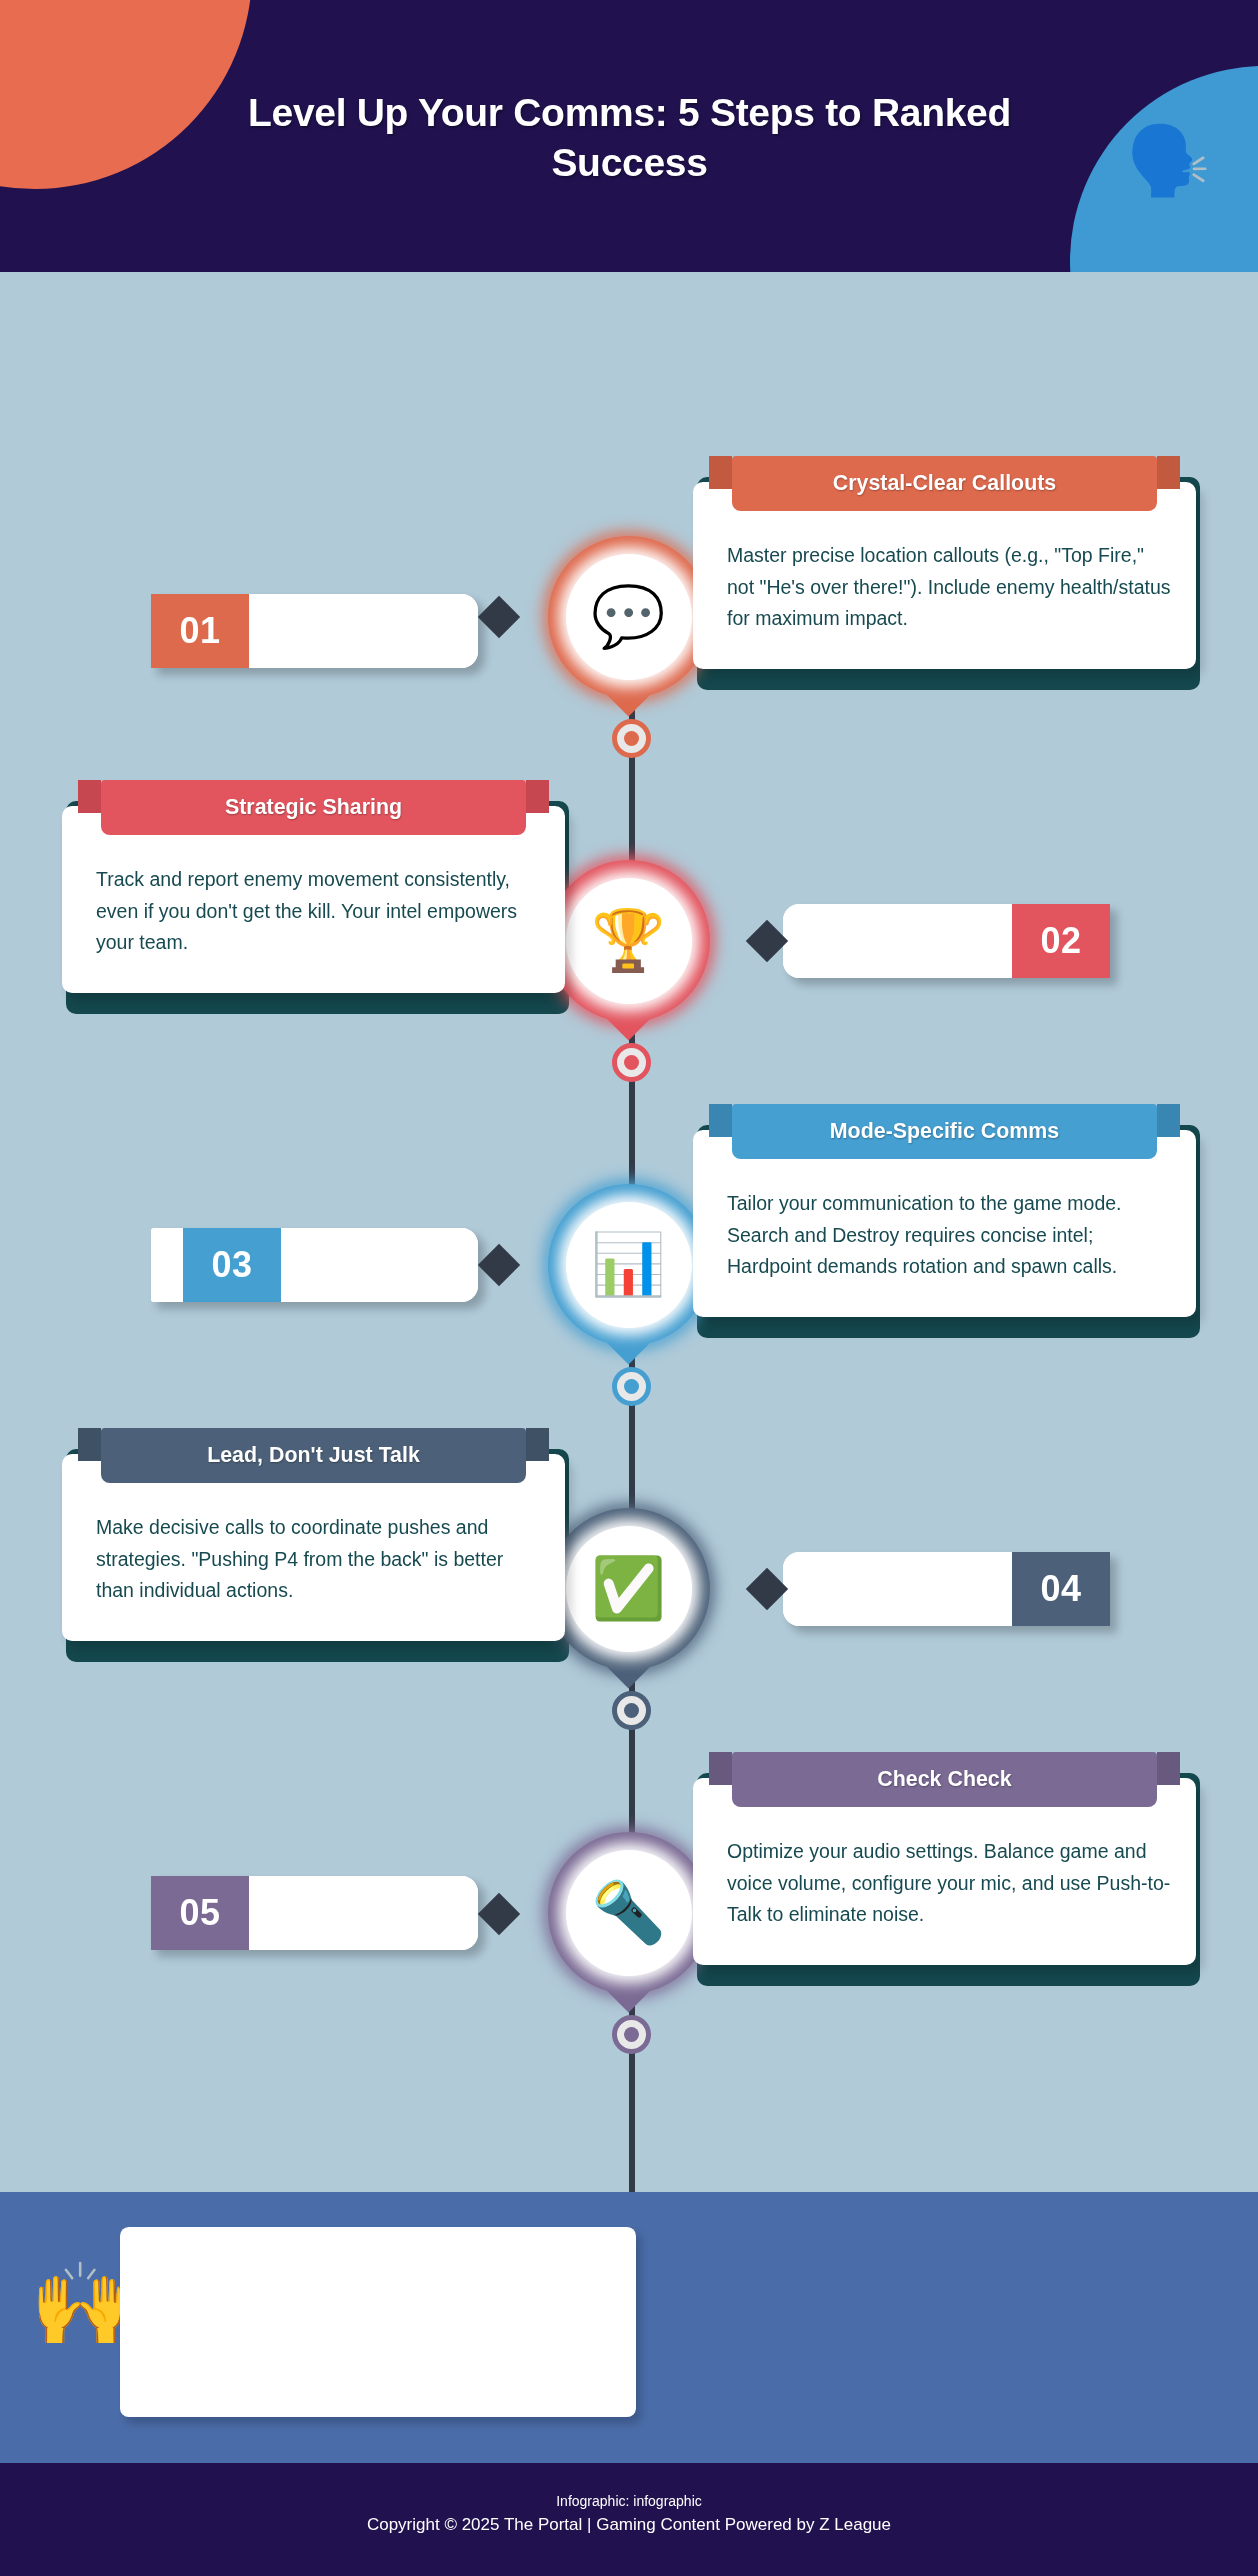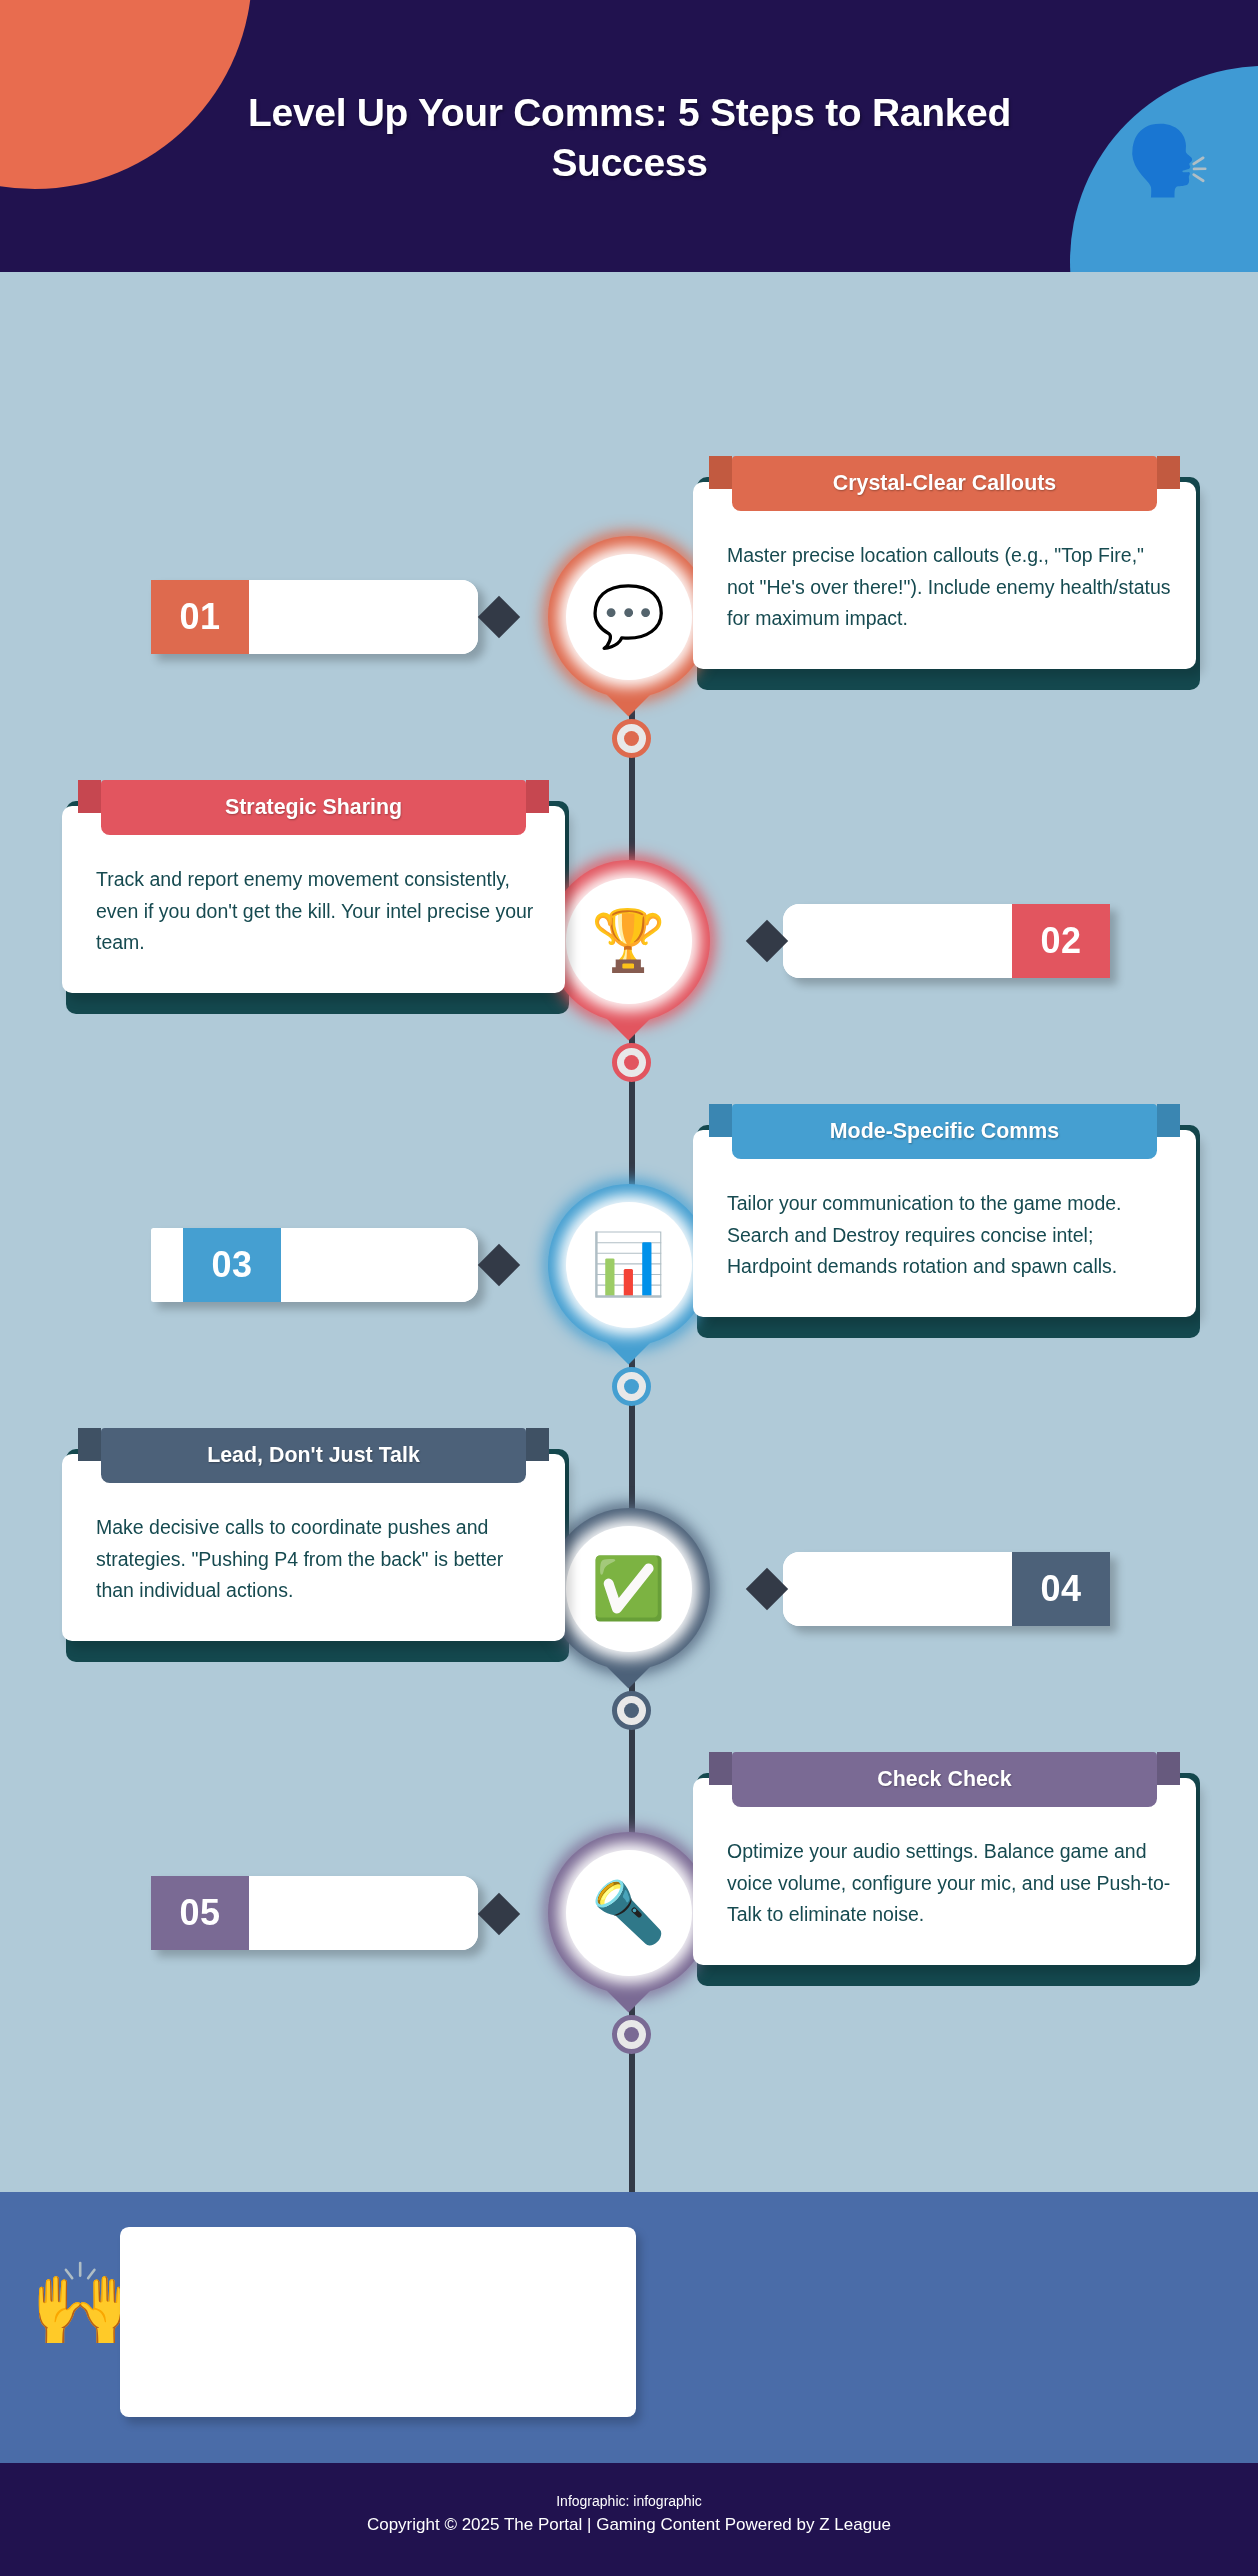--- a/index.html
+++ b/index.html
@@ -174,42 +174,42 @@
   <div id="steps-root">
       <div class="card right" style="top: 184px;">
         <div class="card-shadow" style="background: rgb(20, 72, 78);"></div>
         <div class="card-head-notchL" style="background: rgb(194, 90, 64);"></div>
         <div class="card-head-notchR" style="background: rgb(194, 90, 64);"></div>
         <div class="card-head" style="background: rgb(222, 106, 78);">Crystal-Clear Callouts</div>
         <div class="card-body">
           <div class="card-text" style="color: rgb(22, 74, 80);">Master precise location callouts (e.g., "Top Fire," not "He's over there!"). Include enemy health/status for maximum impact.</div>
         </div>
       </div>
-      <div class="numpill left" style="top: 308px;">
+      <div class="numpill left" style="top: 322px;">
         <div class="num" style="background: rgb(222, 106, 78);">01</div>
         <div class="blank"></div>
       </div>
       <div class="diamond" style="top: 330px; left: 484px;"></div>
       <div class="node" style="top: 264px;">
         <div class="node-glow" style="background: rgb(222, 106, 78); box-shadow: rgb(222, 106, 78) 0px 0px 16.4px 3.8px;"></div>
         <div class="node-caret" style="background: rgb(222, 106, 78);"></div>
         <div class="node-inner">
           <span class="node-emoji">💬</span>
         </div>
       </div>
       <div class="node-dot" style="top: 447px; border: 5px solid rgb(222, 106, 78);">
         <i style="background: rgb(222, 106, 78);"></i>
       </div>
       <div class="card left" style="top: 508px;">
         <div class="card-shadow" style="background: rgb(20, 72, 78);"></div>
         <div class="card-head-notchL" style="background: rgb(198, 71, 80);"></div>
         <div class="card-head-notchR" style="background: rgb(198, 71, 80);"></div>
         <div class="card-head" style="background: rgb(226, 85, 95);">Strategic Sharing</div>
         <div class="card-body">
-          <div class="card-text" style="color: rgb(22, 74, 80);">Track and report enemy movement consistently, even if you don't get the kill. Your intel precise your team.</div>
+          <div class="card-text" style="color: rgb(22, 74, 80);">Track and report enemy movement consistently, even if you don't get the kill. Your intel empowers your team.</div>
         </div>
       </div>
       <div class="numpill right" style="top: 632px;">
         <div class="num" style="background: rgb(226, 85, 95);">02</div>
         <div class="blank"></div>
       </div>
       <div class="diamond" style="top: 654px; left: 752px;"></div>
       <div class="node" style="top: 588px;">
         <div class="node-glow" style="background: rgb(226, 85, 95); box-shadow: rgb(226, 85, 95) 0px 0px 16.4px 3.8px;"></div>
         <div class="node-caret" style="background: rgb(226, 85, 95);"></div>

